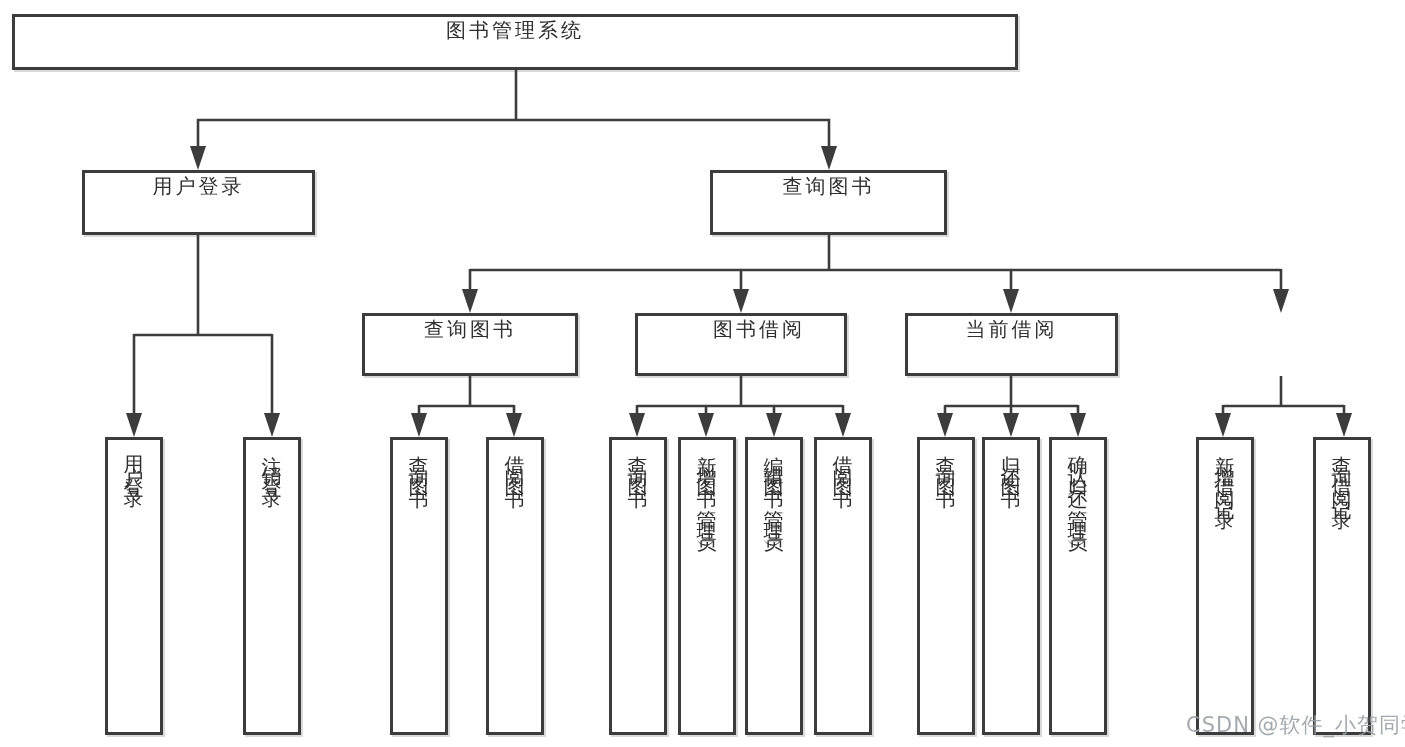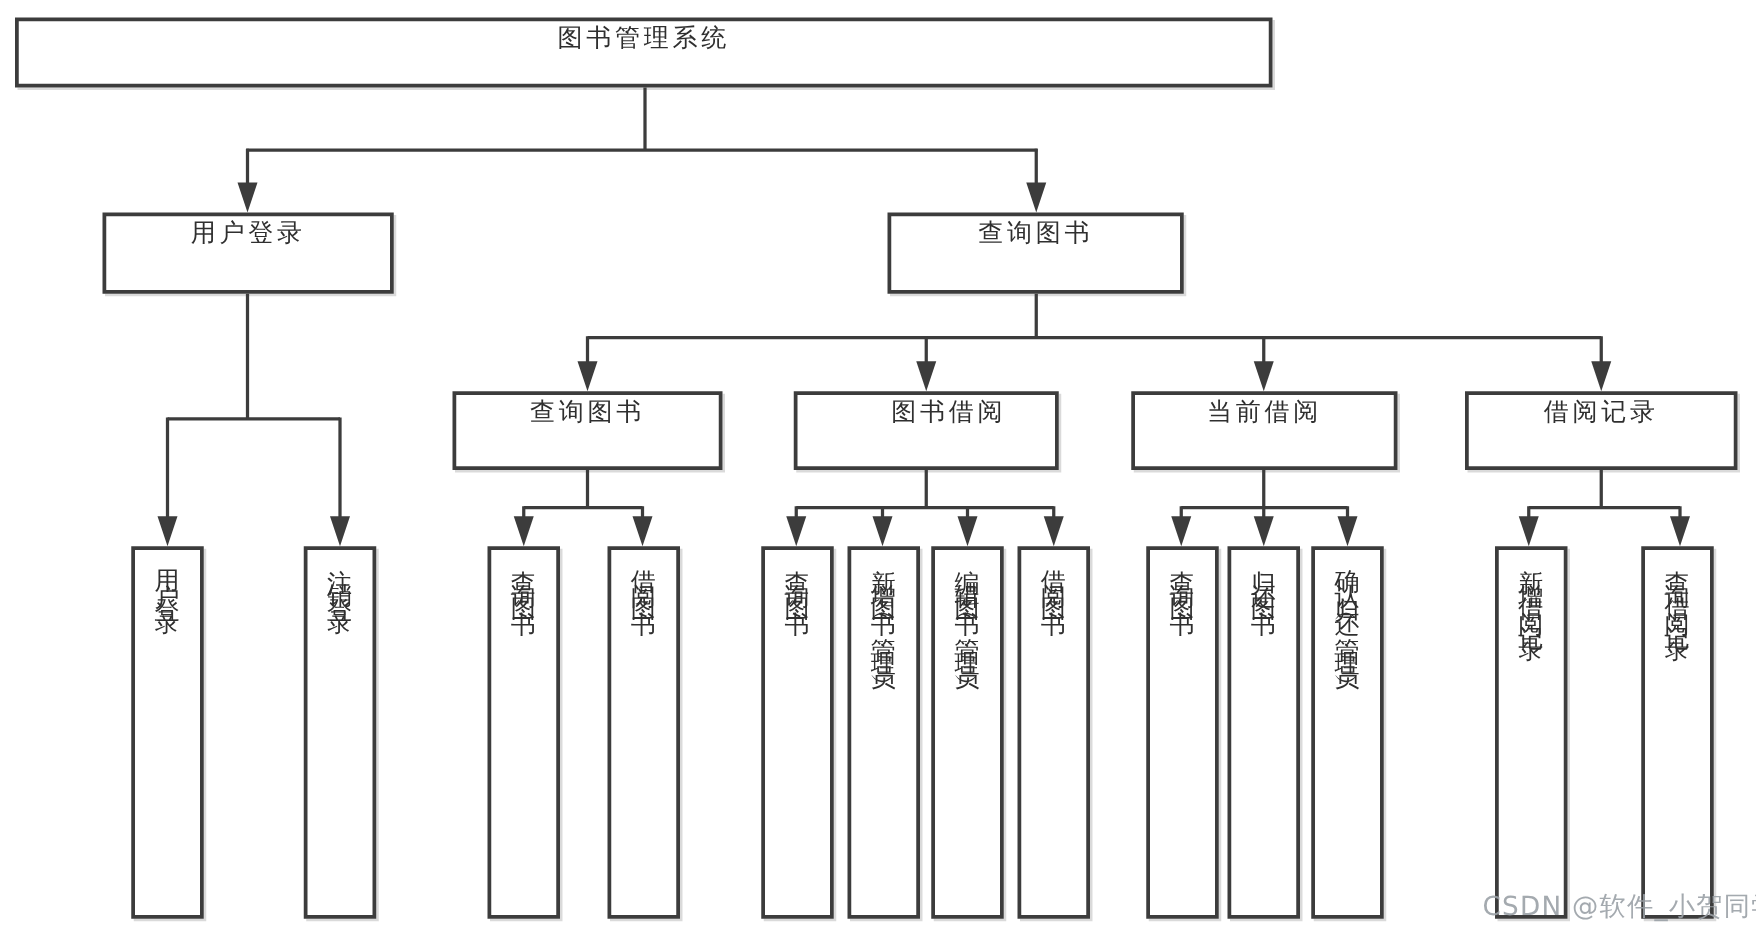--- a/index.html
+++ b/index.html
@@ -143,23 +143,20 @@
 
   <div class="node" style="left:362px; top:313px; width:216px; height:63px;">
     <span class="hlabel">查询图书</span>
   </div>
   <div class="node" style="left:635px; top:313px; width:212px; height:63px;padding-left:36px;">
     <span class="hlabel">图书借阅</span>
   </div>
   <div class="node" style="left:905px; top:313px; width:213px; height:63px;">
     <span class="hlabel">当前借阅</span>
   </div>
-  <div class="node" style="left:1172px; top:313px; width:218px; height:63px;">
-    <span class="hlabel">借阅记录</span>
-  </div>
 
   <div class="node vnode" style="left:105px; top:437px; width:58px; height:298px;">
     <span class="vlabel">用户登录</span>
   </div>
   <div class="node vnode" style="left:243px; top:437px; width:58px; height:298px;">
     <span class="vlabel">注销登录</span>
   </div>
 
   <div class="node vnode" style="left:390px; top:437px; width:58px; height:298px;">
     <span class="vlabel">查询图书</span>

